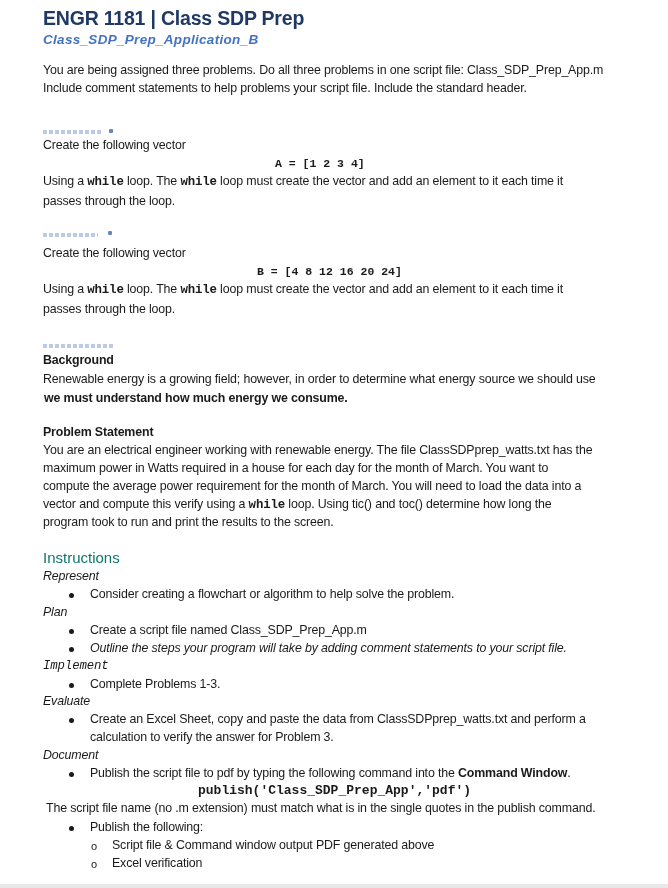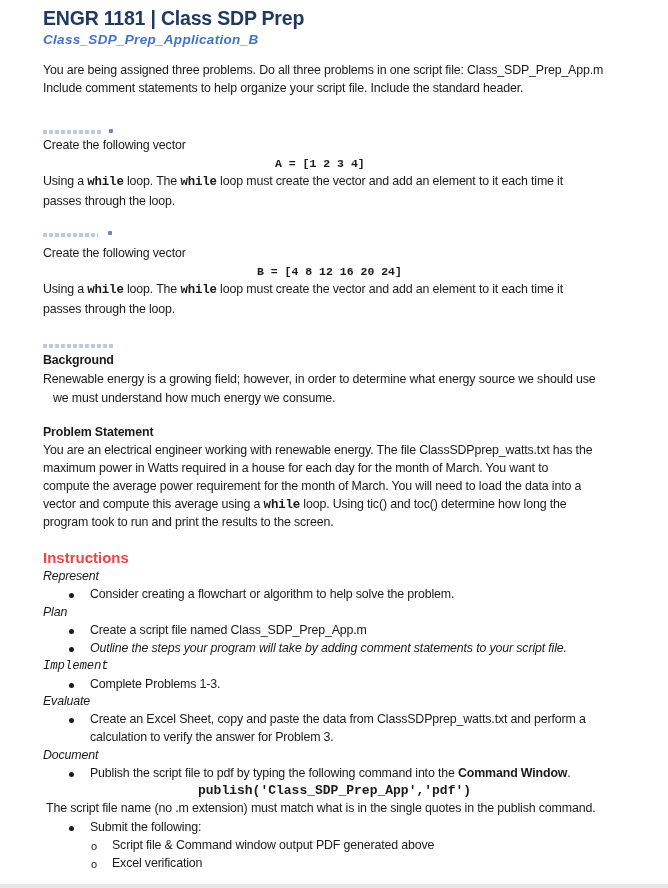--- a/index.html
+++ b/index.html
@@ -14,35 +14,35 @@
   .body { font-size: 12.4px; color: #1a1a1a; letter-spacing: -0.15px; }
   .bold { font-weight: bold; }
   .italic { font-style: italic; }
   .mono { font-family: "Liberation Mono", monospace; font-weight: bold; }
   .code-center { font-family: "Liberation Mono", monospace; font-weight: bold; font-size: 11.5px; }
   .faint-head {
     height: 4px; background: repeating-linear-gradient(90deg, #9fb3d9 0 4px, transparent 4px 6px);
     opacity: 0.7;
   }
   .faint-mark { width: 4px; height: 4px; background: #6b86c0; border-radius: 1px; }
-  .section-head { font-size: 15px; font-weight: bold; color: #ef4444; }
+  .section-head { font-size: 15px; font-weight: normal; color: #0f766e; }
   .bullet-dot { display: inline-block; width: 5px; height: 5px; border-radius: 50%; background: #1a1a1a; }
   .sub-o { font-size: 11px; }
   .bottom-line { position: absolute; left: 0; top: 884px; width: 668px; height: 4px; background: #e8e8e8; }
 </style>
 </head>
 <body>
 
 <div class="page">
 
   <div class="abs title">ENGR 1181  |  Class SDP Prep</div>
   <div class="abs body" style="left:43px; top:63px;">You are being assigned three problems.  Do all three problems in one script file: Class_SDP_Prep_App.m</div>
 
   <div class="abs subtitle">Class_SDP_Prep_Application_B</div>
-  <div class="abs body" style="left:43px; top:81px;">Include comment statements to help organize your script file. Include the standard header.</div>
+  <div class="abs body" style="left:43px; top:81px;">Include comment statements to help problems your script file. Include the standard header.</div>
 
   <div>
     <div class="abs faint-head" style="left:43px; top:130px; width:60px;"></div>
     <div class="abs faint-mark" style="left:109px; top:129px;"></div>
     <div class="abs body" style="left:43px; top:138px;">Create the following vector</div>
     <div class="abs code-center" style="left:275px; top:157px;">A = [1 2 3 4]</div>
     <div class="abs body" style="left:43px; top:174px;"><span>Using a </span><span class="mono">while</span><span> loop.  The </span><span class="mono">while</span><span> loop must create the vector and add an element to it each time it</span></div>
     <div class="abs body" style="left:43px; top:194px;">passes through the loop.</div>
   </div>
 
@@ -52,27 +52,27 @@
     <div class="abs body" style="left:43px; top:246px;">Create the following vector</div>
     <div class="abs code-center" style="left:257px; top:265px;">B = [4 8 12 16 20 24]</div>
     <div class="abs body" style="left:43px; top:282px;"><span>Using a </span><span class="mono">while</span><span> loop.  The </span><span class="mono">while</span><span> loop must create the vector and add an element to it each time it</span></div>
     <div class="abs body" style="left:43px; top:302px;">passes through the loop.</div>
   </div>
 
   <div>
     <div class="abs faint-head" style="left:43px; top:344px; width:72px;"></div>
     <div class="abs body bold" style="left:43px; top:353px;">Background</div>
     <div class="abs body" style="left:43px; top:372px;">Renewable energy is a growing field; however, in order to determine what energy source we should use</div>
-    <div class="abs body" style="left:53px; top:391px;">we must understand how much energy we consume.</div>
+    <div class="abs body" style="left:44px; top:391px;font-weight:bold;">we must understand how much energy we consume.</div>
 
     <div class="abs body bold" style="left:43px; top:425px;">Problem Statement</div>
     <div class="abs body" style="left:43px; top:443px;">You are an electrical engineer working with renewable energy.   The file ClassSDPprep_watts.txt has the</div>
     <div class="abs body" style="left:43px; top:461px;">maximum power in Watts required in a house for each day for the month of March.  You want to</div>
     <div class="abs body" style="left:43px; top:479px;">compute the average power requirement for the month of March.  You will need to load the data into a</div>
-    <div class="abs body" style="left:43px; top:497px;"><span>vector and compute this average using a </span><span class="mono">while</span><span> loop.  Using tic() and toc() determine how long the</span></div>
+    <div class="abs body" style="left:43px; top:497px;"><span>vector and compute this verify using a </span><span class="mono">while</span><span> loop.  Using tic() and toc() determine how long the</span></div>
     <div class="abs body" style="left:43px; top:515px;">program took to run and print the results to the screen.</div>
   </div>
 
   <div>
     <div class="abs section-head" style="left:43px; top:549px;">Instructions</div>
 
     <div class="abs body italic" style="left:43px; top:569px;">Represent</div>
     <div class="abs bullet-dot" style="left:69px; top:593px;"></div>
     <div class="abs body" style="left:90px; top:587px;">Consider creating a flowchart or algorithm to help solve the problem.</div>
 
@@ -91,21 +91,21 @@
     <div class="abs body" style="left:90px; top:712px;">Create an Excel Sheet, copy and paste the data from ClassSDPprep_watts.txt and perform a</div>
     <div class="abs body" style="left:90px; top:730px;">calculation to verify the answer for Problem 3.</div>
 
     <div class="abs body italic" style="left:43px; top:748px;">Document</div>
     <div class="abs bullet-dot" style="left:69px; top:772px;"></div>
     <div class="abs body" style="left:90px; top:766px;"><span>Publish the script file to pdf by typing the following command into the </span><span class="bold">Command Window</span><span>.</span></div>
     <div class="abs code-center" style="left:190px; top:783px; font-size:13px;padding-left:8px;">publish('Class_SDP_Prep_App','pdf')</div>
     <div class="abs body" style="left:46px; top:801px;">The script file name (no .m extension) must match what is in the single quotes in the publish command.</div>
 
     <div class="abs bullet-dot" style="left:69px; top:826px;"></div>
-    <div class="abs body" style="left:90px; top:820px;">Submit the following:</div>
+    <div class="abs body" style="left:90px; top:820px;">Publish the following:</div>
     <div class="abs body sub-o" style="left:91px; top:840px;">o</div>
     <div class="abs body" style="left:112px; top:838px;">Script file &amp; Command window output PDF generated above</div>
     <div class="abs body sub-o" style="left:91px; top:858px;">o</div>
     <div class="abs body" style="left:112px; top:856px;">Excel verification</div>
   </div>
 
   <div class="bottom-line"></div>
 </div>
 
 </body></html>

